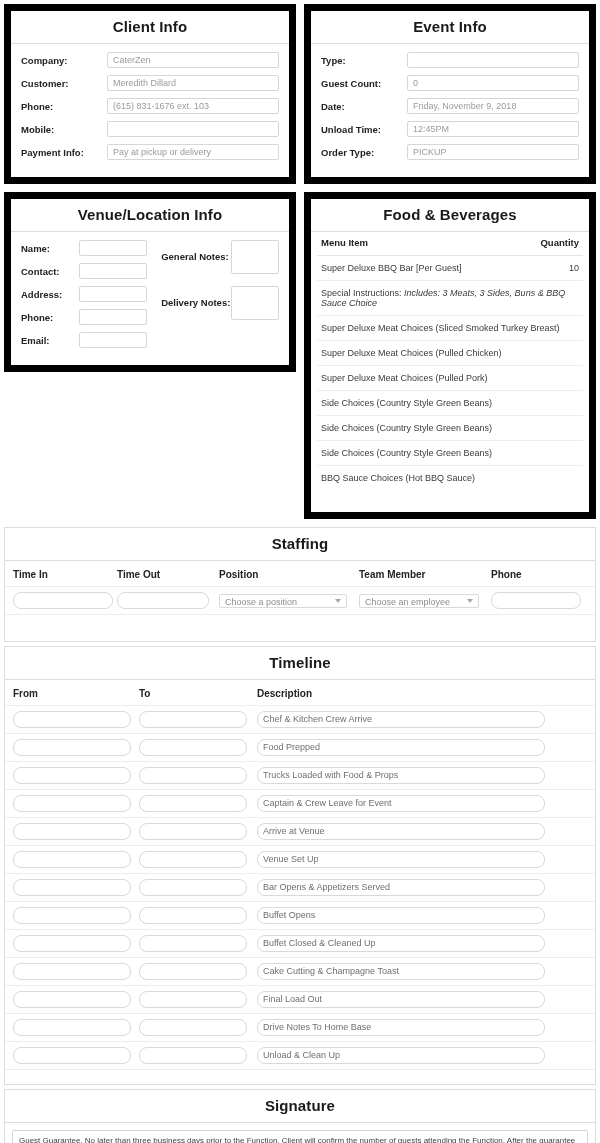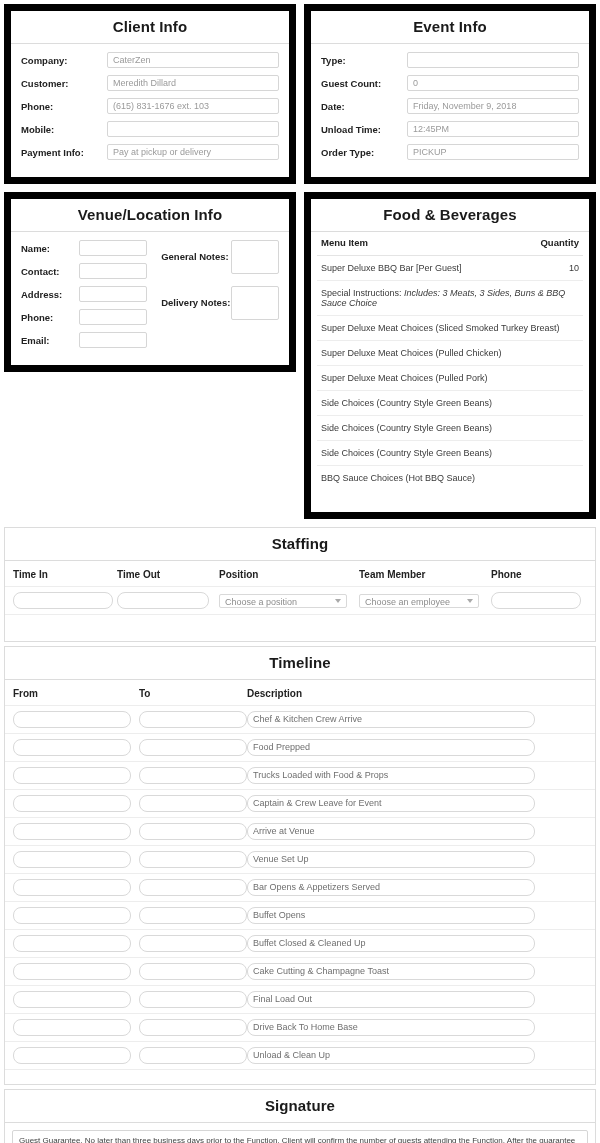--- a/index.html
+++ b/index.html
@@ -125,21 +125,21 @@
   .st-c1 { width: 100px; flex: 0 0 100px; }
   .st-c2 { width: 92px;  flex: 0 0 92px; margin-left: 4px; }
   .st-c3 { width: 128px; flex: 0 0 128px; margin-left: 10px; }
   .st-c4 { width: 120px; flex: 0 0 120px; margin-left: 12px; }
   .st-c5 { width: 90px;  flex: 0 0 90px;  margin-left: 12px; }
   .staff-pad { height: 26px; }
 
   
   .tl-c1 { width: 118px; flex: 0 0 118px; }
   .tl-c2 { width: 108px; flex: 0 0 108px; margin-left: 8px; }
-  .tl-c3 { width: 288px; flex: 0 0 288px; }
+  .tl-c3 { width: 288px; flex: 0 0 288px; margin-left: 10px; }
   .tl-pad { height: 14px; }
 
   
   .sig-ta {
     margin: 7px 7px 0 7px;
     border: 1px solid #d6d6d6; border-radius: 2px;
     background: #fff; height: 62px; overflow: hidden;
     padding: 4px 6px 0 6px; position: relative;
   }
   .sig-ta p {
@@ -388,21 +388,21 @@
       <div class="cell-in tl-c3">Cake Cutting &amp; Champagne Toast</div>
     </div>
     <div class="grid-row">
       <div class="cell-in tl-c1"></div>
       <div class="cell-in tl-c2"></div>
       <div class="cell-in tl-c3">Final Load Out</div>
     </div>
     <div class="grid-row">
       <div class="cell-in tl-c1"></div>
       <div class="cell-in tl-c2"></div>
-      <div class="cell-in tl-c3">Drive Back To Home Base</div>
+      <div class="cell-in tl-c3">Drive Notes To Home Base</div>
     </div>
     <div class="grid-row">
       <div class="cell-in tl-c1"></div>
       <div class="cell-in tl-c2"></div>
       <div class="cell-in tl-c3">Unload &amp; Clean Up</div>
     </div>
     <div class="tl-pad"></div>
   </div>
 
   <div class="fullsec">

